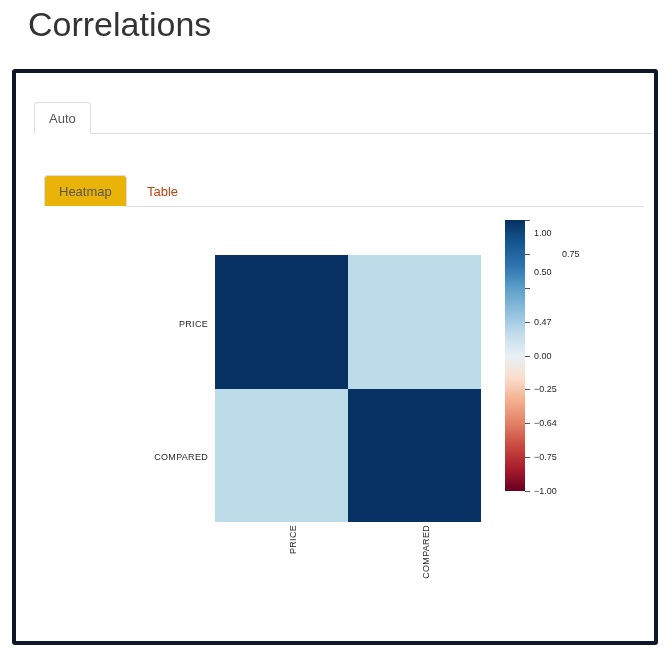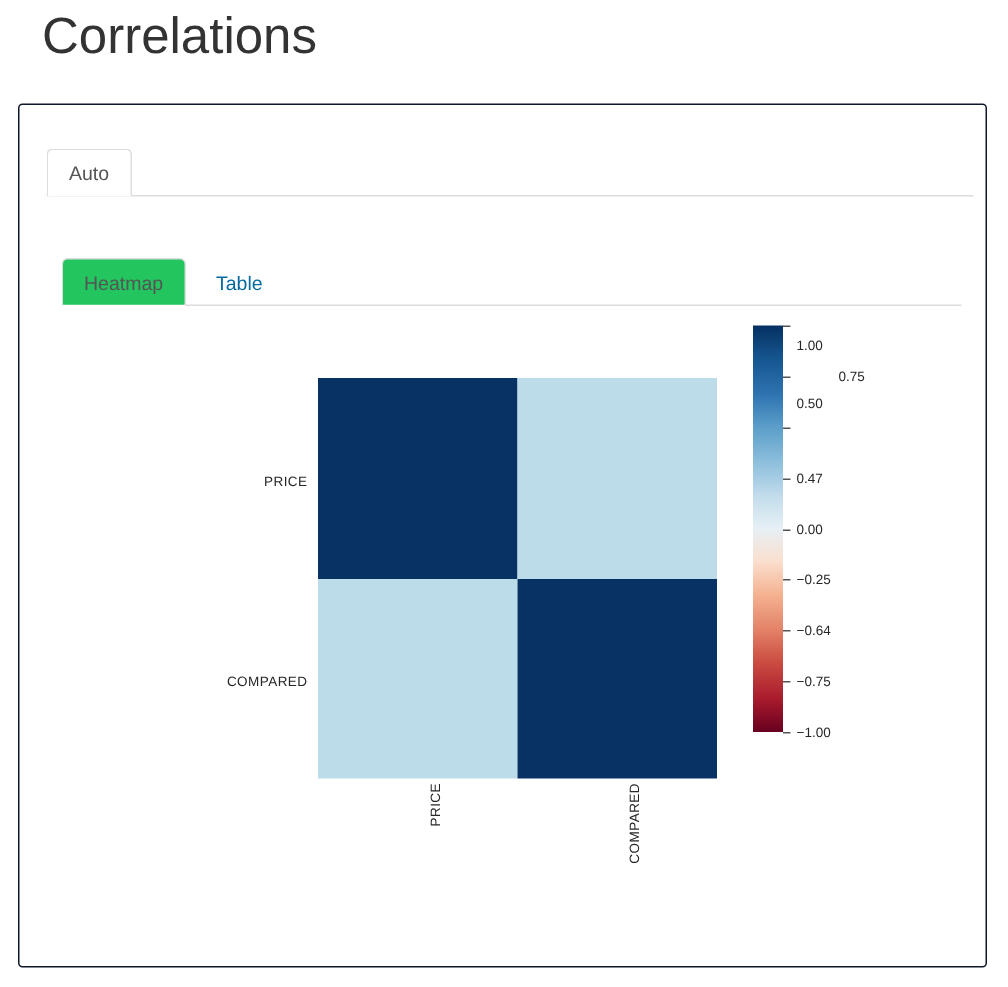--- a/index.html
+++ b/index.html
@@ -25,21 +25,21 @@
     line-height: 48px;
     letter-spacing: 0px;
   }
 
   .card {
     position: absolute;
     left: 12px;
     top: 69px;
     width: 646px;
     height: 576px;
-    border: 1px solid #0f172a;
+    border: 4px solid #0f172a;
     border-radius: 3px;
     background: #ffffff;
     box-sizing: border-box;
   }
 
   
   .outer-tabs {
     position: absolute;
     left: 18px;
     top: 29px;
@@ -86,25 +86,25 @@
     box-sizing: border-box;
     cursor: pointer;
     white-space: nowrap;
   }
   .inner-tab.active {
     left: 0px;
     color: #555555;
     border: 1px solid #dddddd;
     border-bottom: 1px solid #ffffff;
     border-radius: 4px 4px 0 0;
-    background: #22c55e;
+    background: #eab308;
   }
   .inner-tab.link {
     left: 88px;
-    color: #0369a1;
+    color: #c2410c;
     border: 1px solid transparent;
     background: transparent;
   }
 
   
   .plot {
     position: absolute;
     left: 0px;
     top: 140px;
     width: 646px;

